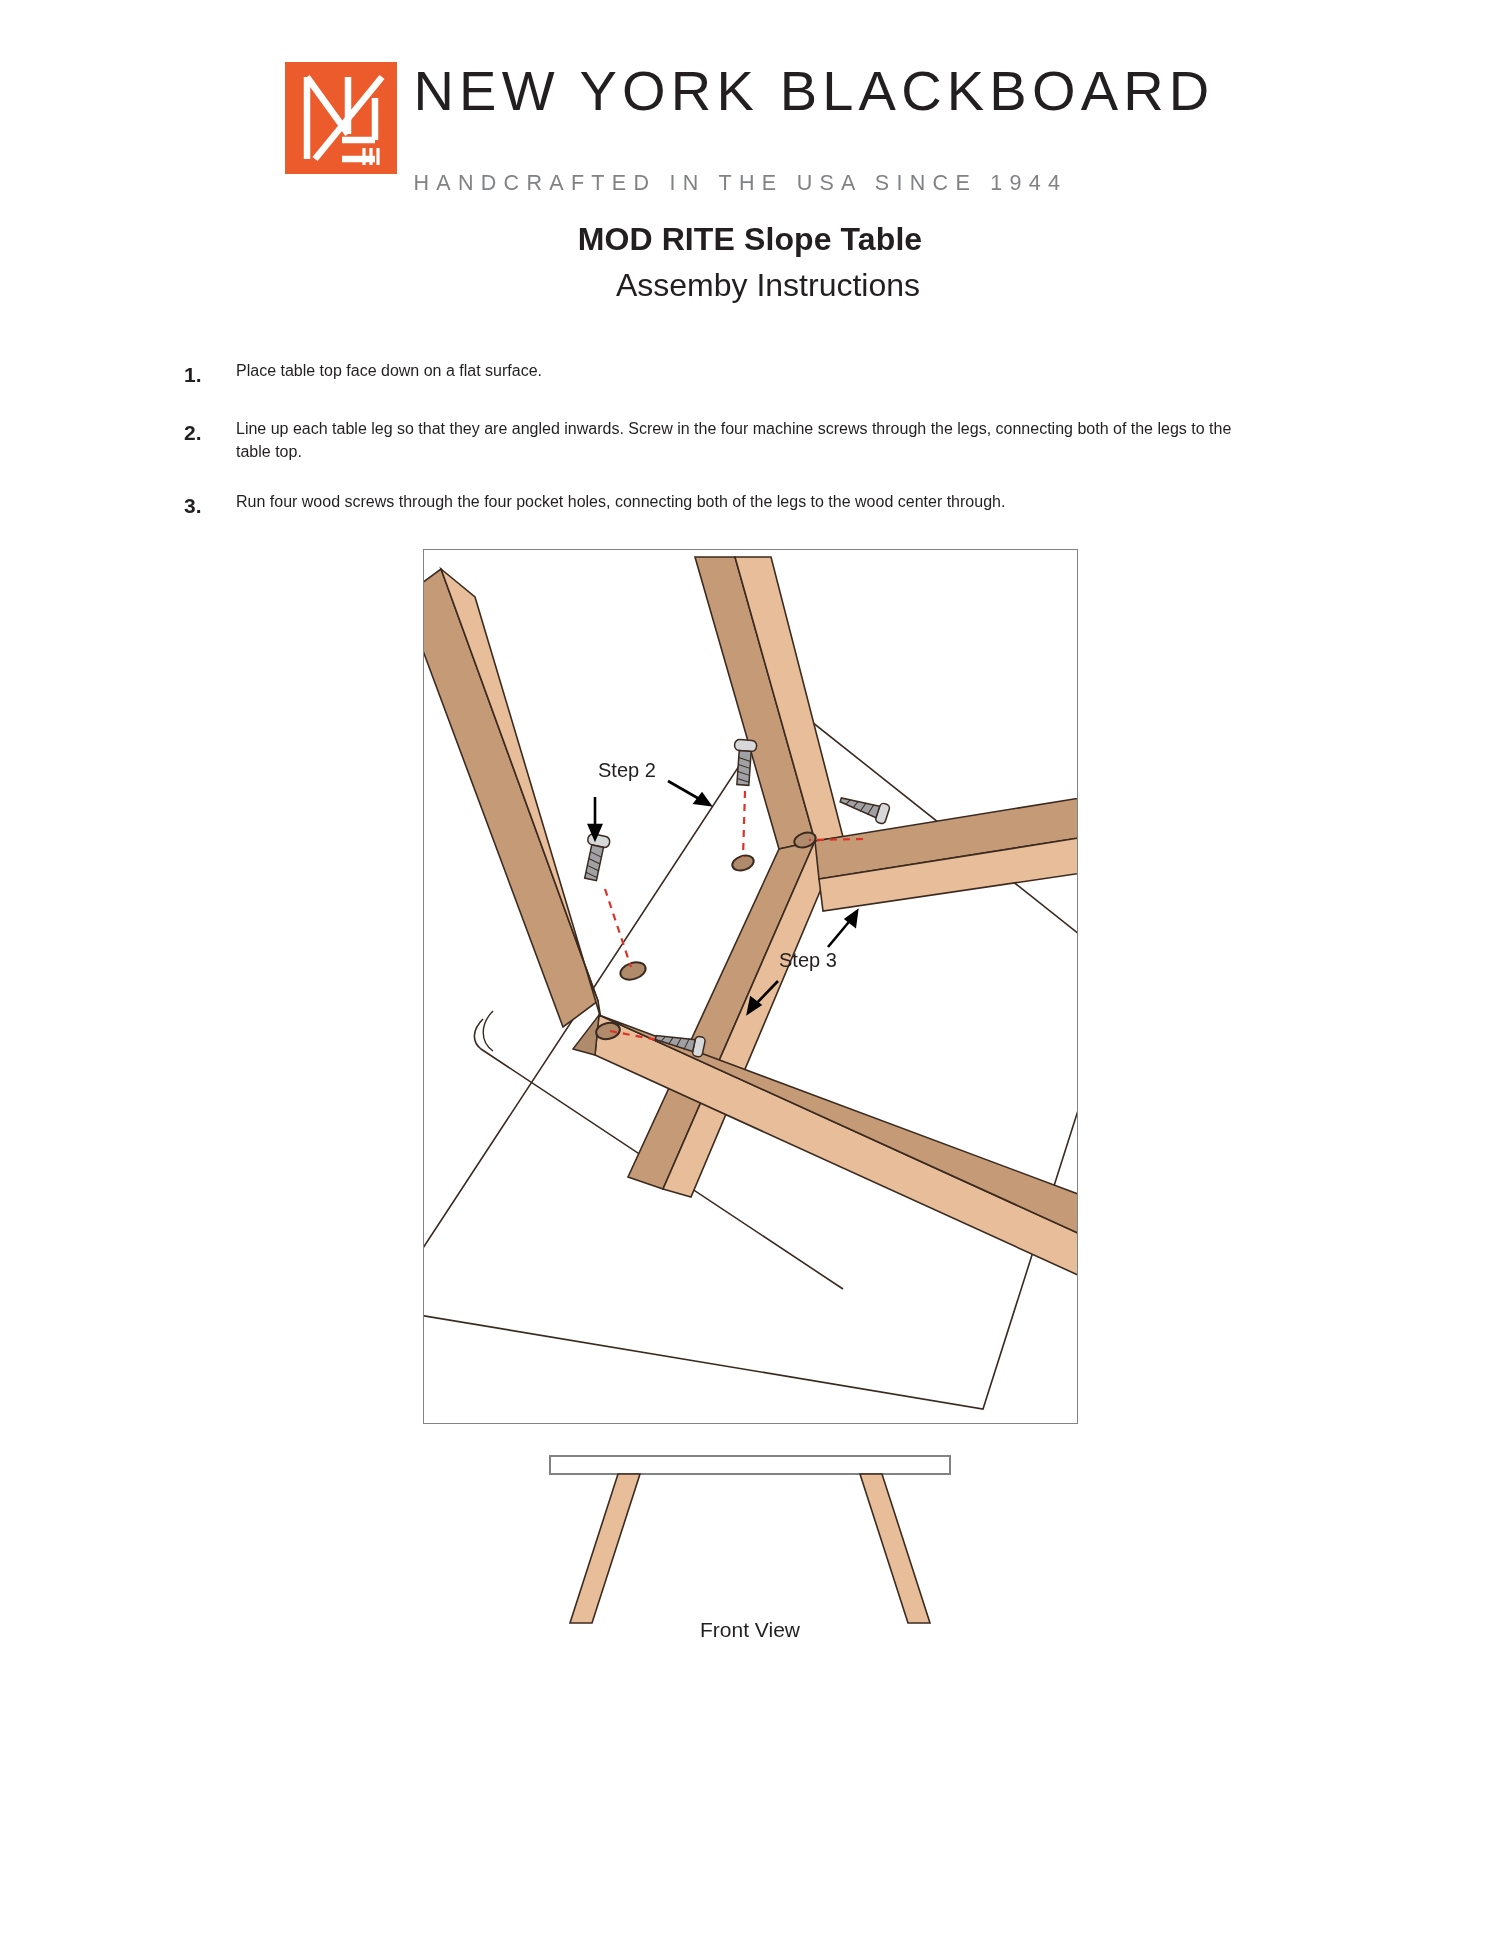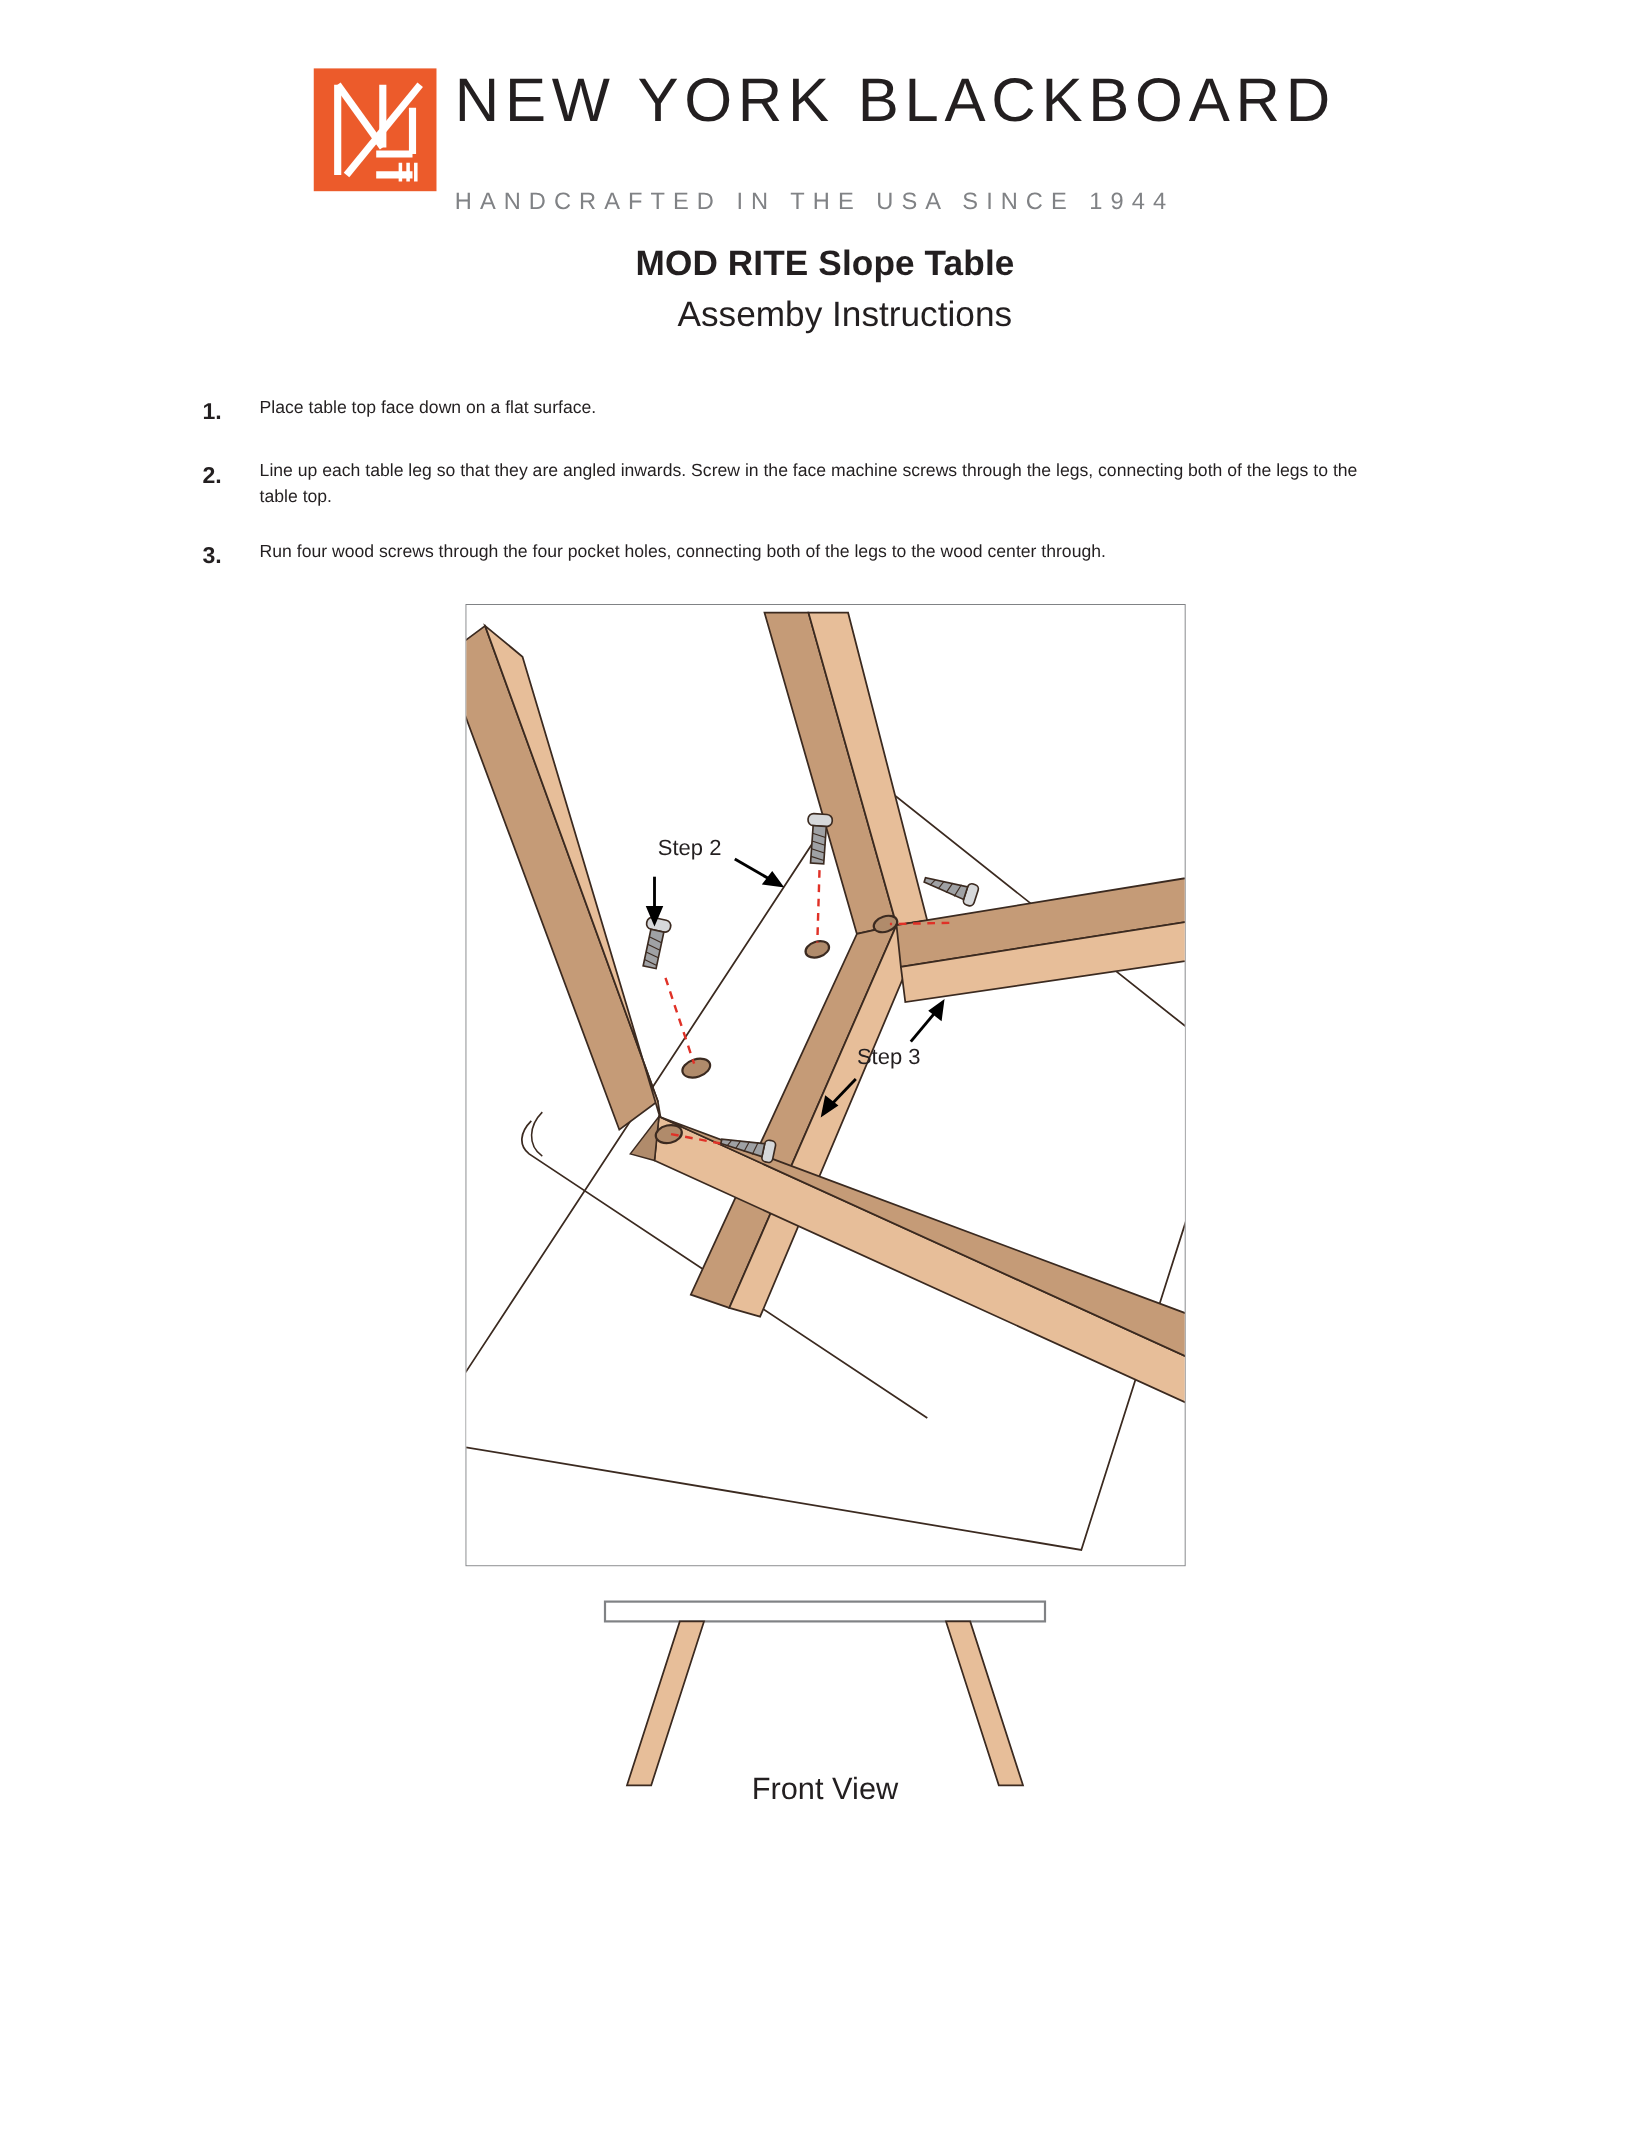--- a/index.html
+++ b/index.html
@@ -114,21 +114,21 @@
     height: 200px;
     margin: 24px auto 0 auto;
   }
   .frontview-wrap svg { display: block; }
   .frontview-label {
     position: absolute;
     left: 0;
     right: 0;
     bottom: 6px;
     text-align: center;
-    font-size: 28px;
+    font-size: 21px;
     color: #231f20;
   }
 
   
   .footer {
     position: absolute;
     left: 0;
     right: 0;
     bottom: 52px;
     text-align: center;
@@ -184,21 +184,21 @@
 
 <div class="steps">
 
   <div class="step-row">
     <div class="step-num">1.</div>
     <div class="step-text">Place table top face down on a flat surface.</div>
   </div>
 
   <div class="step-row">
     <div class="step-num">2.</div>
-    <div class="step-text">Line up each table leg so that they are angled inwards. Screw in the face machine screws through the legs, connecting both of the legs to the table top.</div>
+    <div class="step-text">Line up each table leg so that they are angled inwards. Screw in the four machine screws through the legs, connecting both of the legs to the table top.</div>
   </div>
 
   <div class="step-row">
     <div class="step-num">3.</div>
     <div class="step-text">Run four wood screws through the four pocket holes, connecting both of the legs to the wood center through.</div>
   </div>
 
 </div>
 
 <div class="diagram-wrap">

